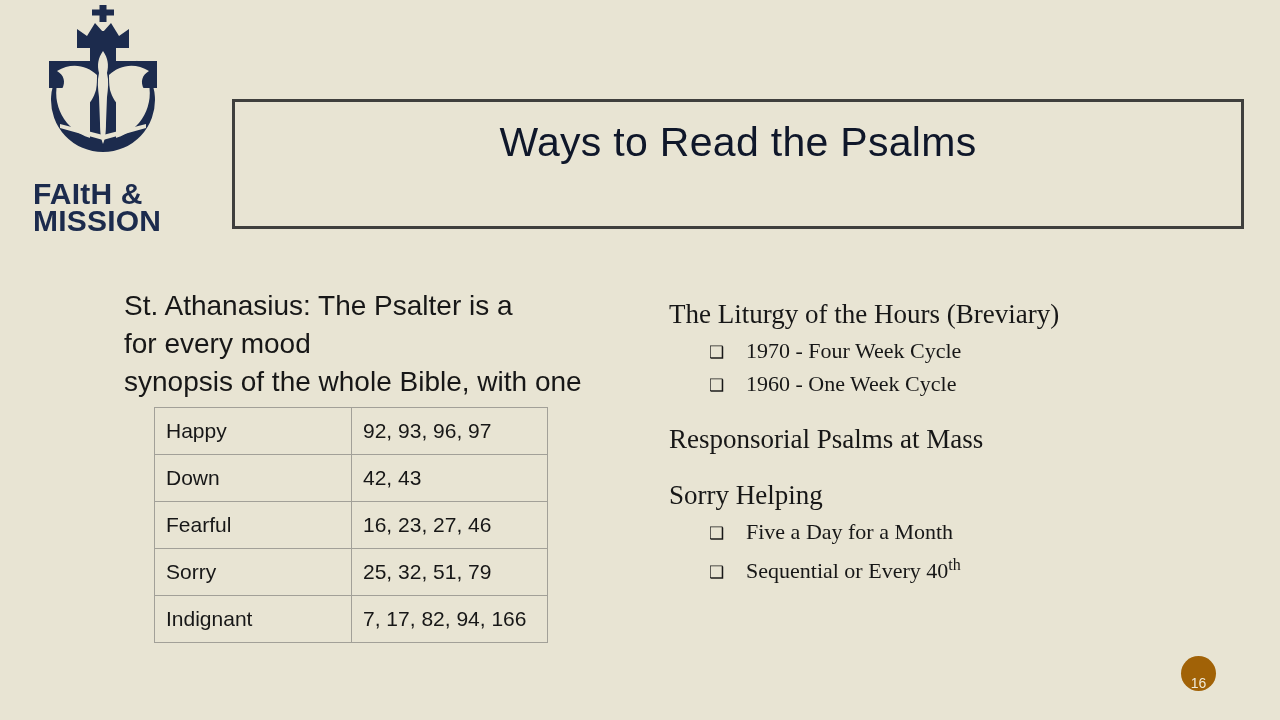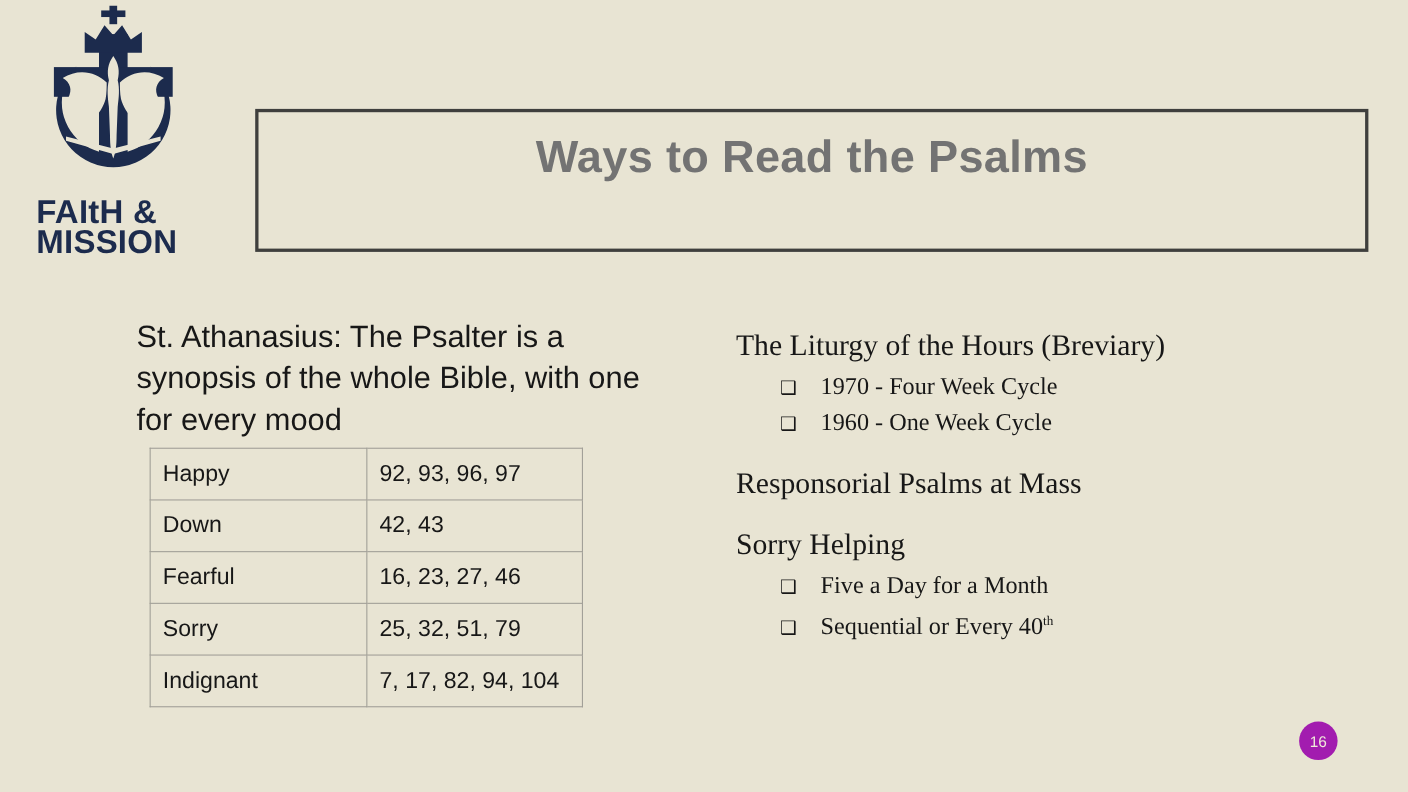--- a/index.html
+++ b/index.html
@@ -19,54 +19,54 @@
     line-height:27px; letter-spacing:0.2px; white-space:nowrap;
   }
 
   
   .title-box {
     position:absolute; left:232px; top:99px; width:1012px; height:130px;
     border:3px solid #3f3f3d;
   }
   .title-text {
     margin-top:17px; text-align:center;
-    font-size:41px; font-weight:700; color:#737373; letter-spacing:0.3px;
+    font-size:41px; font-weight:400; color:#0f172a; letter-spacing:0.3px;
   }
 
   
   .intro {
     position:absolute; left:88px; top:287px; width:540px;
     font-size:28px; line-height:38px; color:#171717;margin-left:36px;
   }
   table.ptable {
-    position:absolute; left:136px; top:407px;
+    position:absolute; left:154px; top:407px;
     border-collapse:collapse;
   }
   table.ptable td {
     height:47px; font-size:21px; color:#171717;
     border:1px solid #a2a098; padding:0 8px 0 11px;
     vertical-align:middle; background:transparent;
   }
   td.mood-col   { width:197px; }
   td.psalms-col { width:196px; }
 
   
   .rcol { position:absolute; left:669px; top:296px; width:580px; color:#171717;font-family:Liberation Serif, serif; }
   .rsec + .rsec { margin-top:20px; }
   .rhead { font-size:27px; line-height:36px; }
   ul.rlist { list-style:none; margin:3px 0 0 0; padding:0; }
   ul.rlist li { padding-left:40px; font-size:22px; line-height:31px; }
   .bullet { display:inline-block; width:37px; font-size:17px; color:#171717; }
-  ul.rlist sup { font-size:12px; }
+  ul.rlist sup { font-size:16px; }
 
   
   .badge {
     position:absolute; left:1181px; top:656px; width:35px; height:35px;
-    border-radius:50%; background:#a21caf; color:#efead9;
-    display:flex; align-items:center; justify-content:center;
+    border-radius:50%; background:#a16207; color:#efead9;
+    display:flex; align-items:flex-end; justify-content:center;
     font-size:14px;
   }
 </style>
 </head>
 <body>
 
 <div class="slide">
 
   <div class="logo">
     <svg width="140" height="160" viewBox="0 0 140 160">
@@ -90,22 +90,22 @@
       <div>MISSION</div>
     </div>
   </div>
 
   <div class="title-box">
     <div class="title-text">Ways to Read the Psalms</div>
   </div>
 
   <div class="intro">
       <div>St. Athanasius: The Psalter is a</div>
+      <div>for every mood</div>
       <div>synopsis of the whole Bible, with one</div>
-      <div>for every mood</div>
     </div>
 
   <table class="ptable">
     <tbody>
         <tr>
           <td class="mood-col">Happy</td>
           <td class="psalms-col">92, 93, 96, 97</td>
         </tr>
         <tr>
           <td class="mood-col">Down</td>
@@ -114,21 +114,21 @@
         <tr>
           <td class="mood-col">Fearful</td>
           <td class="psalms-col">16, 23, 27, 46</td>
         </tr>
         <tr>
           <td class="mood-col">Sorry</td>
           <td class="psalms-col">25, 32, 51, 79</td>
         </tr>
         <tr>
           <td class="mood-col">Indignant</td>
-          <td class="psalms-col">7, 17, 82, 94, 104</td>
+          <td class="psalms-col">7, 17, 82, 94, 166</td>
         </tr>
       </tbody>
   </table>
 
   <div class="rcol">
       <div class="rsec">
         <div class="rhead">The Liturgy of the Hours (Breviary)</div>
         <ul class="rlist">
           <li><span class="bullet">❑</span><span>1970 - Four Week Cycle</span></li>
           <li><span class="bullet">❑</span><span>1960 - One Week Cycle</span></li>

